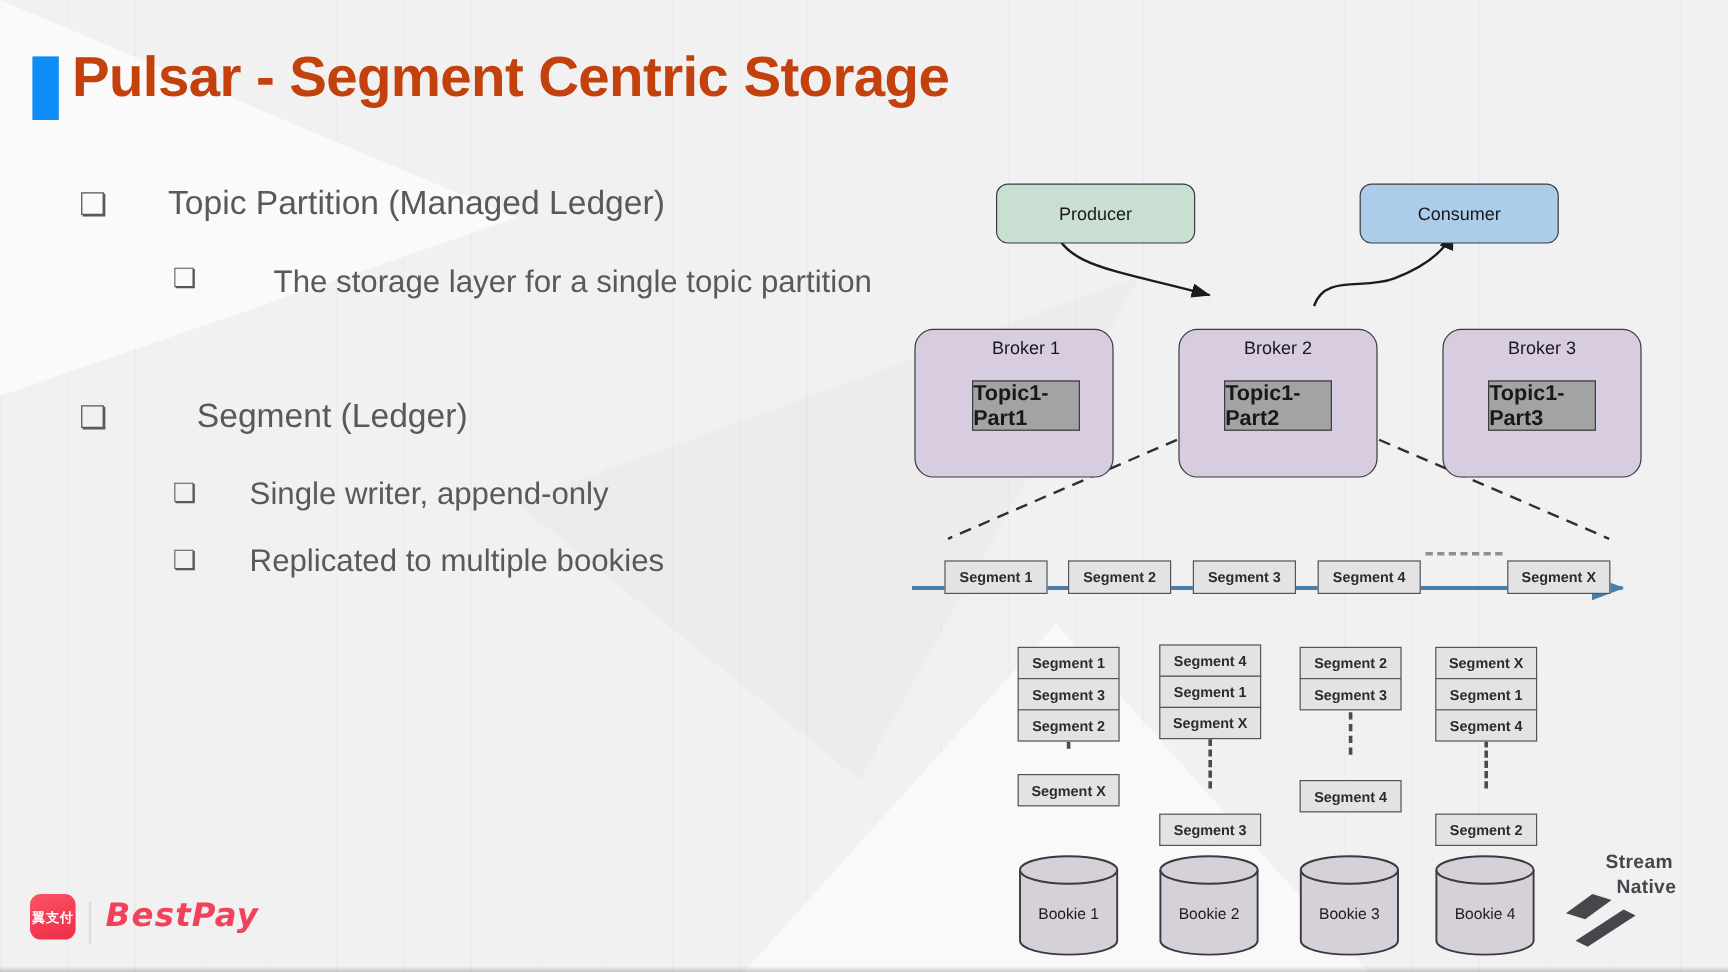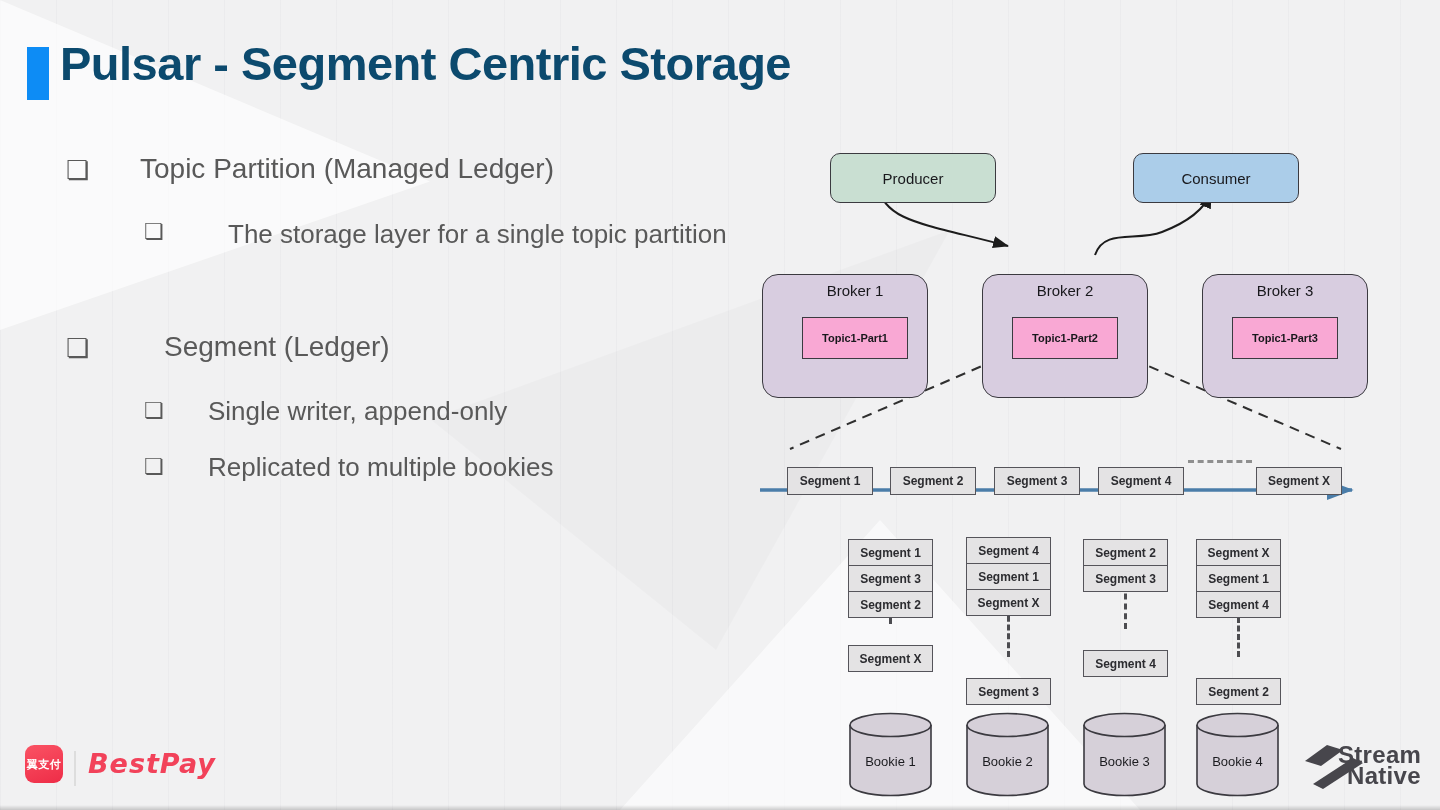--- a/index.html
+++ b/index.html
@@ -17,38 +17,38 @@
   .abs{position:absolute;}
   
   .wm{position:absolute;pointer-events:none;}
   .wm1{left:0;top:150;width:430px;height:330px;background:rgba(255,255,255,0.65);clip-path:polygon(0 0,100% 55%,0 100%);}
   .wm2{left:430;top:230px;left:430px;width:520px;height:420px;background:rgba(0,0,0,0.018);clip-path:polygon(0 45%,100% 0,55% 100%);}
   .wm3{left:620px;top:520px;width:520px;height:290px;background:rgba(255,255,255,0.6);clip-path:polygon(0 100%,50% 0,100% 100%);}
   .bottom-edge{position:absolute;left:0;right:0;bottom:0;height:5px;background:linear-gradient(rgba(0,0,0,0),rgba(0,0,0,0.18));}
 
   
   .accent-bar{left:27px;top:47px;width:22px;height:53px;background:var(--accent);}
-  .slide-title{left:60px;top:36px;margin:0;font-size:47px;font-weight:bold;color:#0c4a6e;letter-spacing:-0.5px;white-space:nowrap;}
+  .slide-title{left:60px;top:36px;margin:0;font-size:47px;font-weight:bold;color:#c2410c;letter-spacing:-0.5px;white-space:nowrap;}
 
   
   .bullet-glyph{color:var(--text_gray);}
   .g-l1{font-size:26px;}
   .g-l2{font-size:22px;}
   .bullet-text{color:var(--text_gray);}
   .t-l1{font-size:28px;white-space:nowrap;}
   .t-l2{font-size:26px;}
 
   
   .node{box-sizing:border-box;border:1.6px solid #3b3a40;display:flex;align-items:center;justify-content:center;color:#18181c;z-index:2;margin-top:19px;}
   .endpoint{width:166px;height:50px;border-radius:10px;font-size:15px;}
   .producer{background:var(--producer);}
   .consumer{background:var(--consumer);}
   .broker{width:166px;height:124px;border-radius:16px;background:var(--broker);flex-direction:column;justify-content:flex-start;}
   .broker-label{margin-top:7px;font-size:15px;}
-  .topic-box{box-sizing:border-box;margin-top:18px;width:106px;height:42px;background:#f9a8d4;border:1.6px solid #3b3a40;display:flex;align-items:center;justify-content:center;font-size:11px;font-weight:bold;}
+  .topic-box{box-sizing:border-box;margin-top:18px;width:90px;height:42px;background:#a3a3a3;border:1.6px solid #3b3a40;display:flex;align-items:center;justify-content:center;font-size:18px;font-weight:bold;}
   .seg{width:86px;height:28px;background:var(--segment);border:1.6px solid #55545a;font-size:12px;font-weight:bold;color:#2c2c30;}
   .seg-sm{width:85px;height:27px;}
   .hdash{border-top:3px dashed #8f8f8f;z-index:2;}
   .vdash{border-left:3px dashed #4c4c50;z-index:1;}
   .bookie-label{font-size:13px;color:#1c1c20;z-index:3;width:85px;text-align:center;}
   svg{display:block;}
   .overlay{position:absolute;left:0;top:0;z-index:1;pointer-events:none;}
   .axis-stroke{stroke:var(--axis);}
   .axis-fill{fill:var(--axis);}
   .cyl{position:absolute;z-index:2;}
@@ -56,21 +56,21 @@
 
   
   .bp-icon{left:25px;top:745px;width:38px;height:38px;border-radius:9px;
     background:linear-gradient(160deg,#fa5364,#ee2c47);
     display:flex;align-items:center;justify-content:center;
     color:#fff;font-size:11px;font-weight:bold;letter-spacing:0.5px;}
   .bp-divider{left:74px;top:751px;width:2px;height:35px;background:#dddddd;}
   .bp-word{left:88px;top:748px;font-size:27px;font-weight:bold;font-style:italic;color:var(--bestpay);font-family:"DejaVu Sans",sans-serif;letter-spacing:1px;}
   .sn-mark{left:1301px;top:743px;}
   .sn-mark polygon{fill:var(--logo_gray);}
-  .sn-text{left:1338px;top:744px;color:var(--logo_gray);font-weight:bold;font-size:24px;line-height:21px;letter-spacing:0.3px;}
+  .sn-text{left:1338px;top:708px;color:var(--logo_gray);font-weight:bold;font-size:16px;line-height:21px;letter-spacing:0.3px;}
   .sn-line2{padding-left:9px;}
 </style>
 </head>
 <body>
 
 <div class="wm wm1"></div>
 <div class="wm wm2"></div>
 <div class="wm wm3"></div>
 
 <div class="abs accent-bar"></div>

